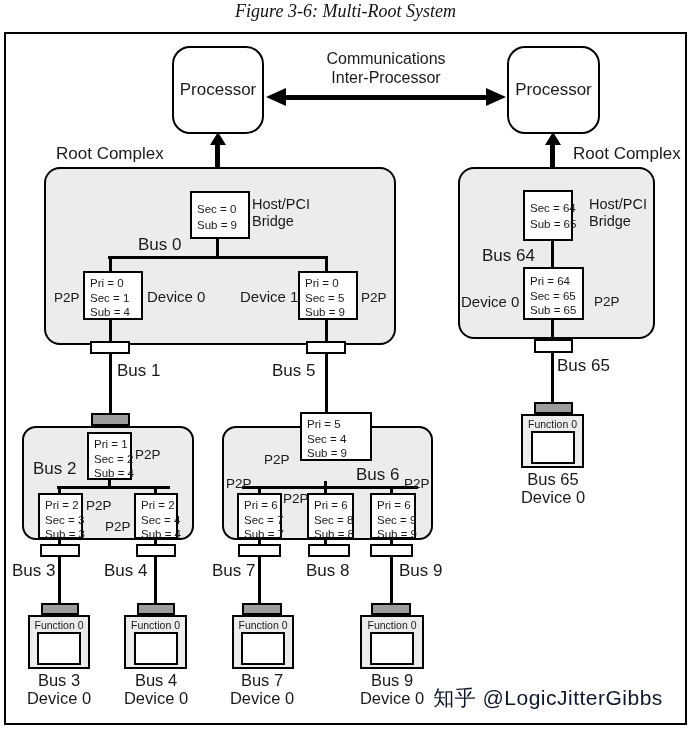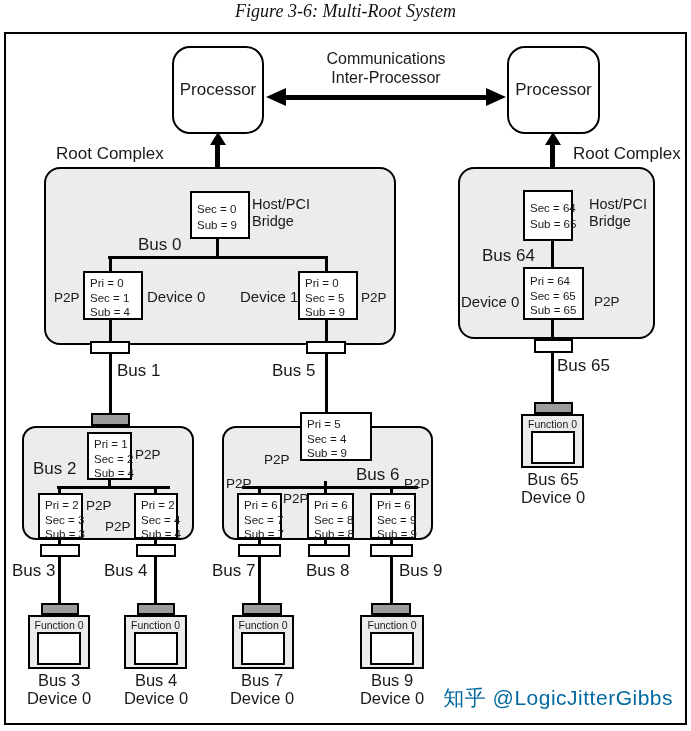--- a/index.html
+++ b/index.html
@@ -30,21 +30,21 @@
   .two-line{text-align:left;font-size:14.5px;line-height:17px}
   .ipc{text-align:center;font-size:16px;line-height:19px}
   .harrow{display:flex;align-items:center}
   .harrow .tri-l{width:0;height:0;border-top:9px solid transparent;border-bottom:9px solid transparent;border-right:20px solid #000}
   .harrow .shaft{flex:1;height:5px;background:#000}
   .harrow .tri-r{width:0;height:0;border-top:9px solid transparent;border-bottom:9px solid transparent;border-left:20px solid #000}
   .varrow{display:flex;flex-direction:column;align-items:center}
   .varrow .tri-u{width:0;height:0;border-left:8px solid transparent;border-right:8px solid transparent;border-bottom:13px solid #000}
   .varrow .shaft{width:5px;flex:1;background:#000}
   .varrow .tri-d{width:0;height:0;border-left:8px solid transparent;border-right:8px solid transparent;border-top:13px solid #000}
-  .wm{font-size:21px;color:#0369a1;text-align:right;letter-spacing:.5px}
+  .wm{font-size:21px;color:#0f172a;text-align:center;letter-spacing:.5px}
 </style>
 </head>
 <body>
 
 <div class="canvas">
 
   <div class="abs title t">Figure 3-6: Multi-Root System</div>
   <div class="abs frame"></div>
 
   <div class="abs proc" style="left:172px;top:46px;width:92px;height:88px">

